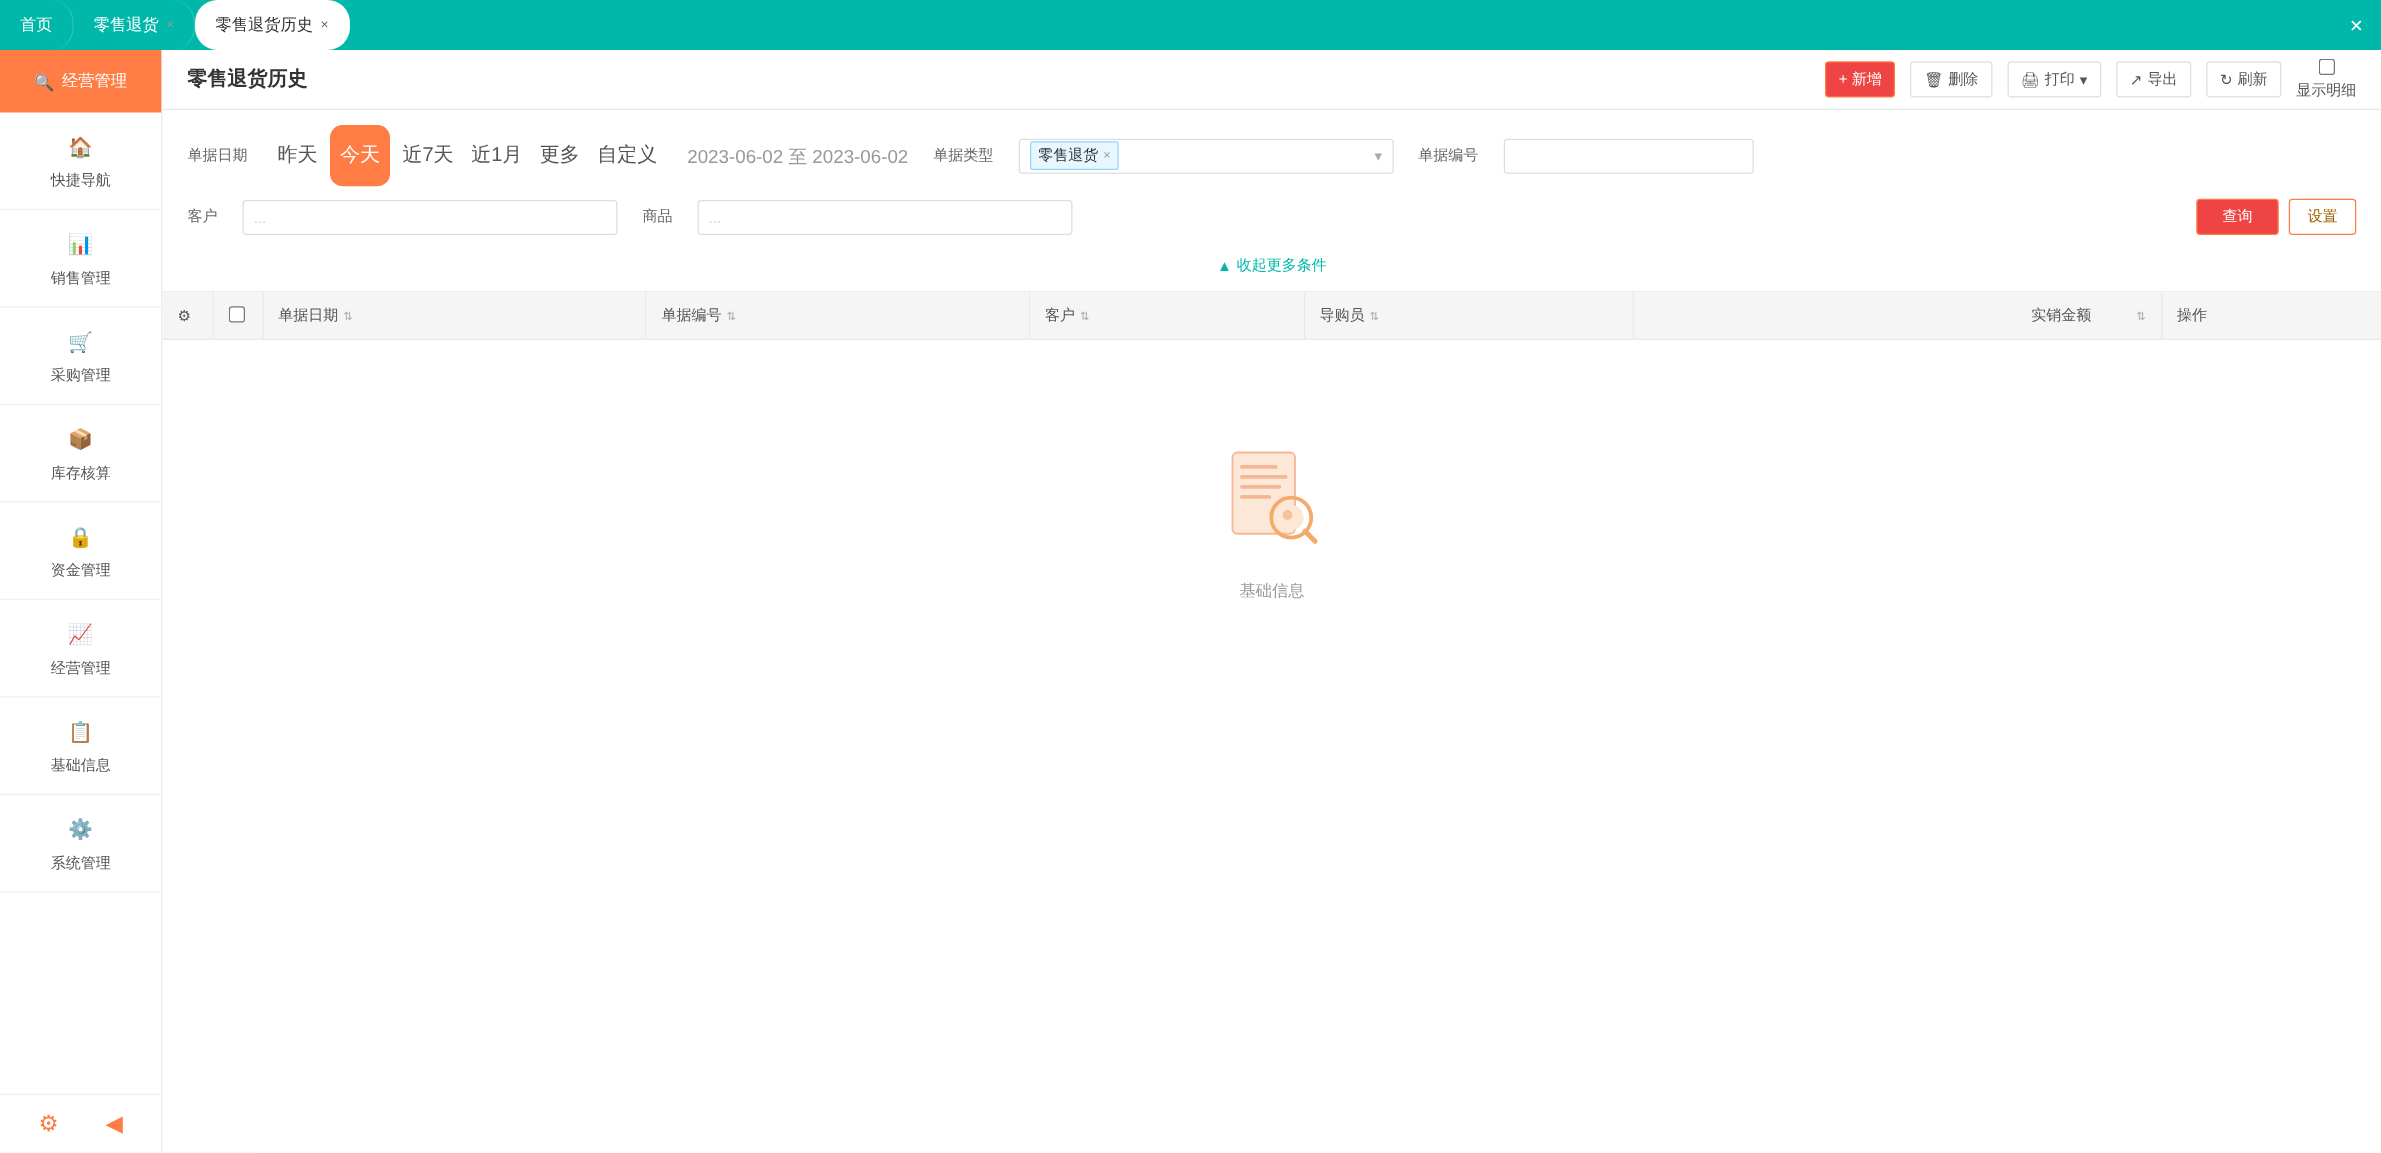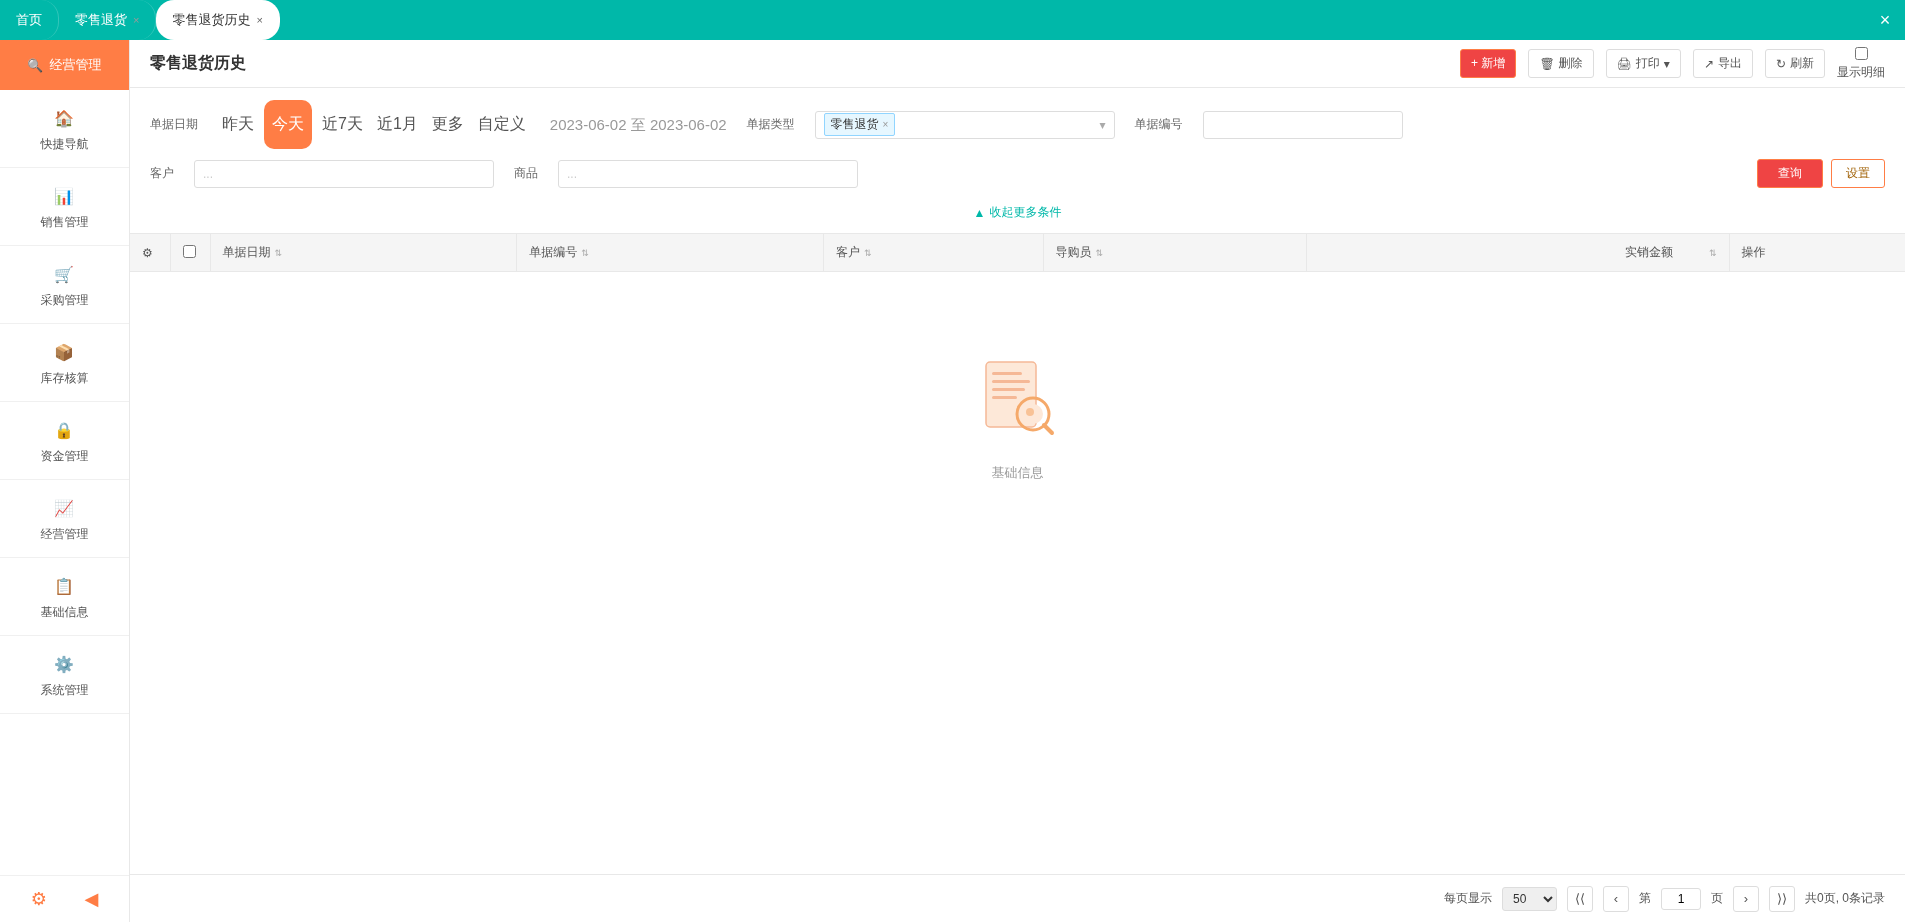--- a/index.html
+++ b/index.html
@@ -532,32 +532,15 @@
                   <circle cx="62" cy="60" r="4" fill="#f5a96a" opacity="0.6"></circle>
                 </svg>
                 <span>基础信息</span>
               </div>
             </td>
           </tr>
         </tbody>
       </table>
     </div>
 
-    <div class="pagination-bar">
-      <span>每页显示</span>
-      <select class="page-size-select">
-        <option value="50">50</option>
-        <option value="10">10</option>
-        <option value="20">20</option>
-        <option value="100">100</option>
-      </select>
-      <div class="page-nav-btn">⟨⟨</div>
-      <div class="page-nav-btn">‹</div>
-      <span>第</span>
-      <input type="text" class="page-input" value="1" style="">
-      <span>页</span>
-      <div class="page-nav-btn">›</div>
-      <div class="page-nav-btn">⟩⟩</div>
-      <span>共0页, 0条记录</span>
-    </div>
 
   </div>
 </div>
 
 </body></html>

